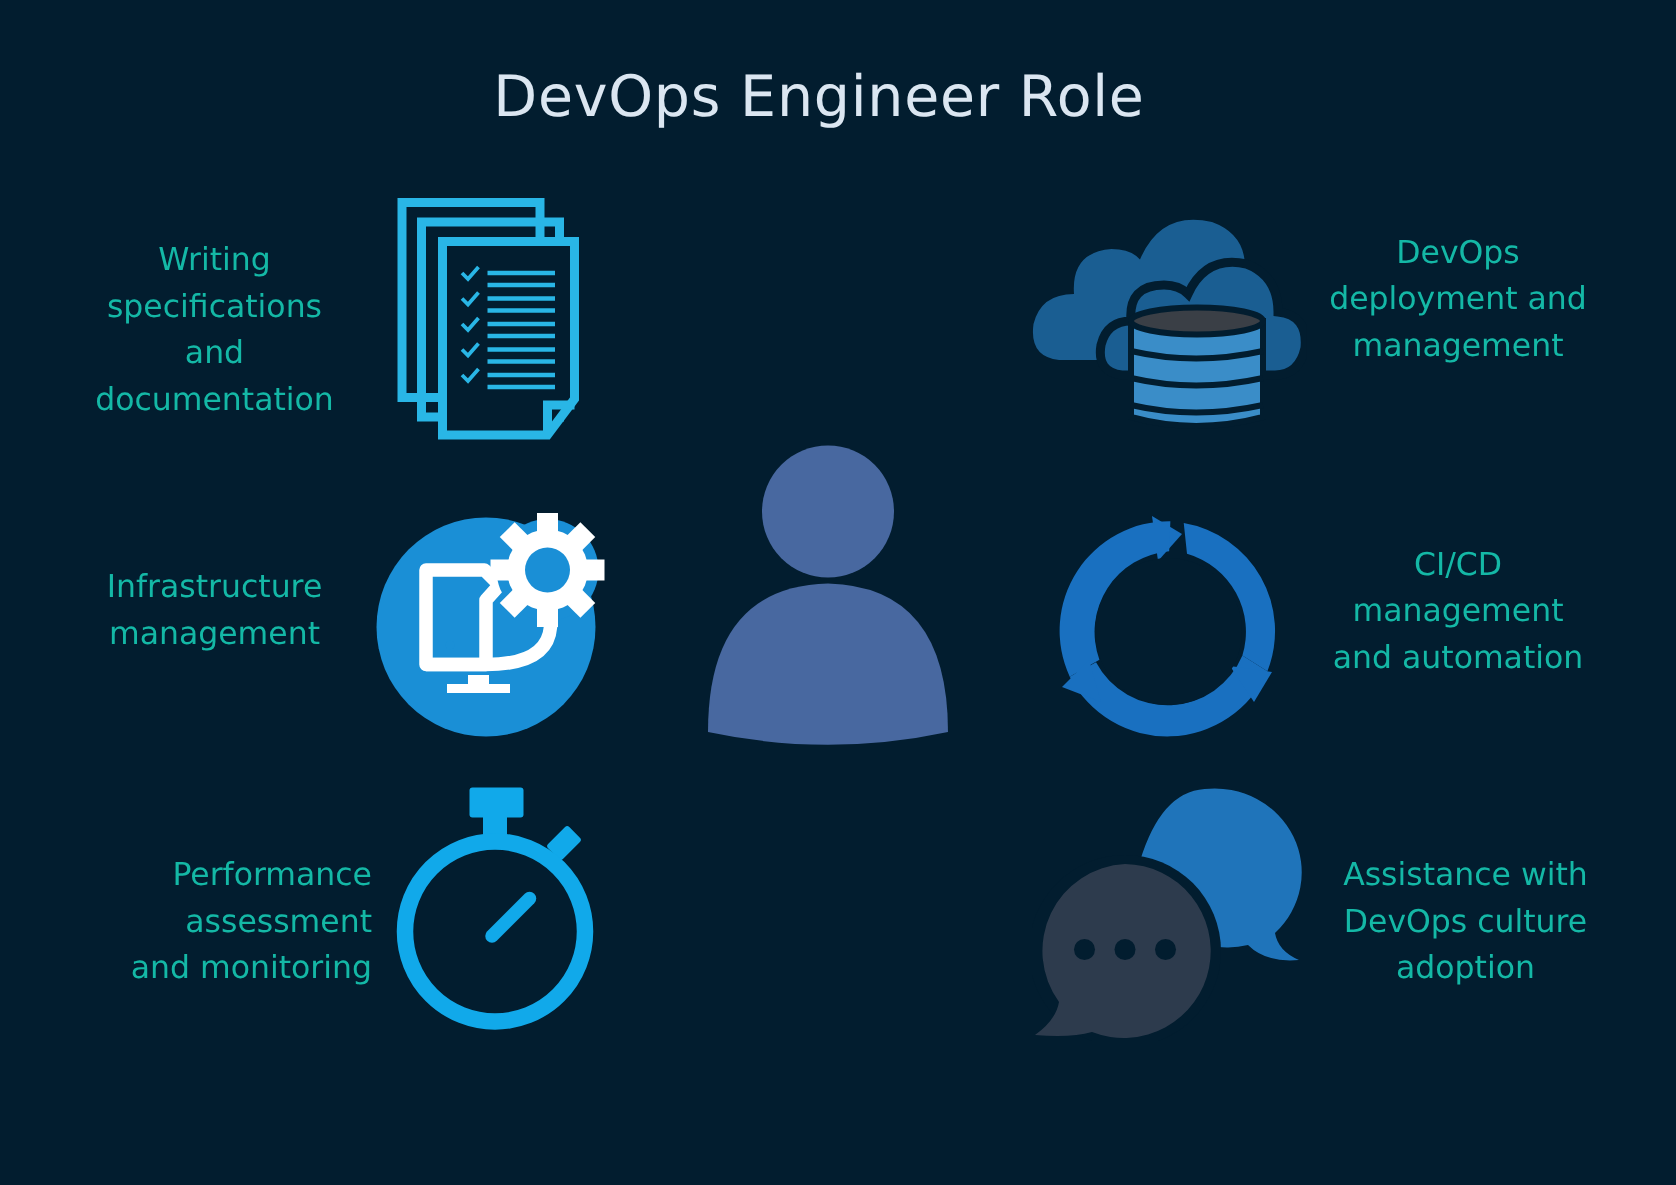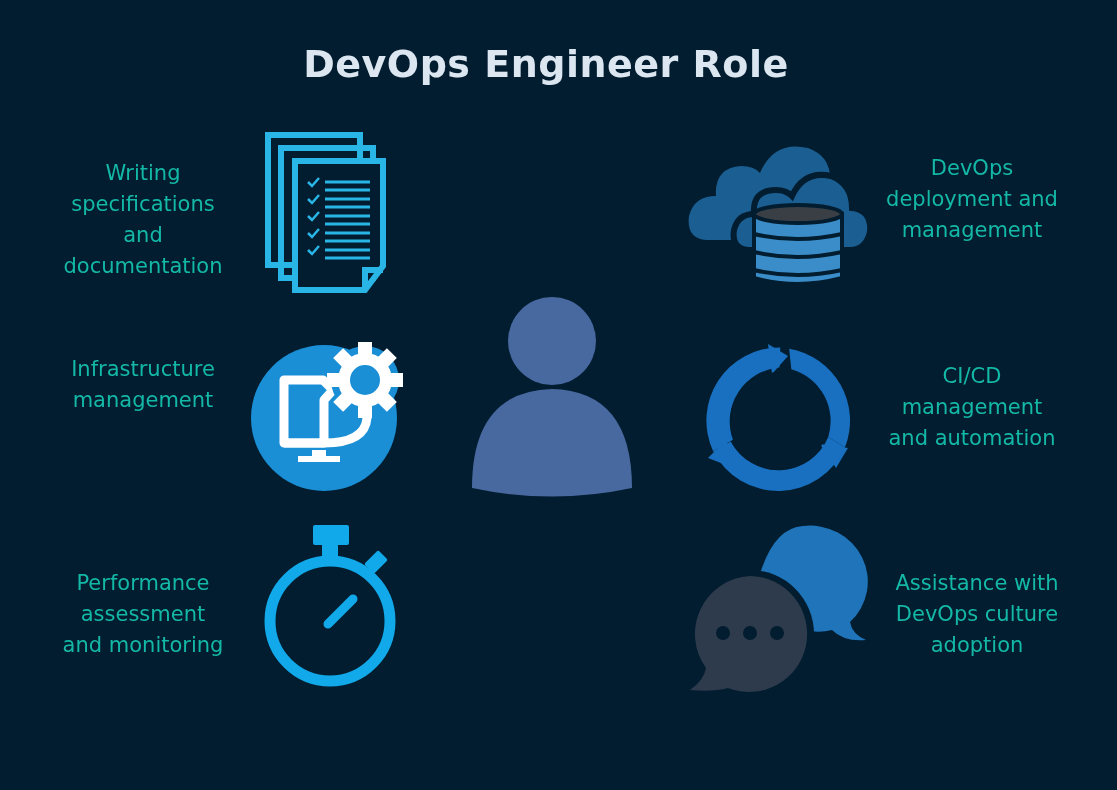--- a/index.html
+++ b/index.html
@@ -6,43 +6,43 @@
   body {
     width: 1117px; height: 790px;
     background: #021d2f;
     font-family: "DejaVu Sans", "Liberation Sans", sans-serif;
     color: #d6e2ee;
     position: relative;
     overflow: hidden;
   }
   .title {
     position: absolute; left: 0; top: 42px; width: 1092px;
-    text-align: center; font-size: 38px; font-weight: bold;
+    text-align: center; font-size: 38px; font-weight: normal;
     letter-spacing: 0.5px; color: #dbe6f1;
   }
   .label {
     position: absolute; width: 210px; text-align: center;
     font-size: 21px; line-height: 31px; color: #14b8a6;
     white-space: pre-line;
   }
   .icon { position: absolute; }
   .icon svg { display: block; }
 </style>
 </head>
 <body>
 
 <div class="title">DevOps Engineer Role</div>
 
 <div class="label" style="left:38px; top:158px;">Writing
 specifications
 and
 documentation</div>
-<div class="label" style="left:38px; top:354px;text-align:center;">Infrastructure
+<div class="label" style="left:38px; top:376px;text-align:center;">Infrastructure
 management</div>
-<div class="label" style="left:38px; top:568px;">Performance
+<div class="label" style="left:38px; top:568px;text-align:right;">Performance
 assessment
 and monitoring</div>
 
 <div class="label" style="left:867px; top:153px;">DevOps
 deployment and
 management</div>
 <div class="label" style="left:867px; top:361px;">CI/CD
 management
 and automation</div>
 <div class="label" style="left:872px; top:568px;">Assistance with

